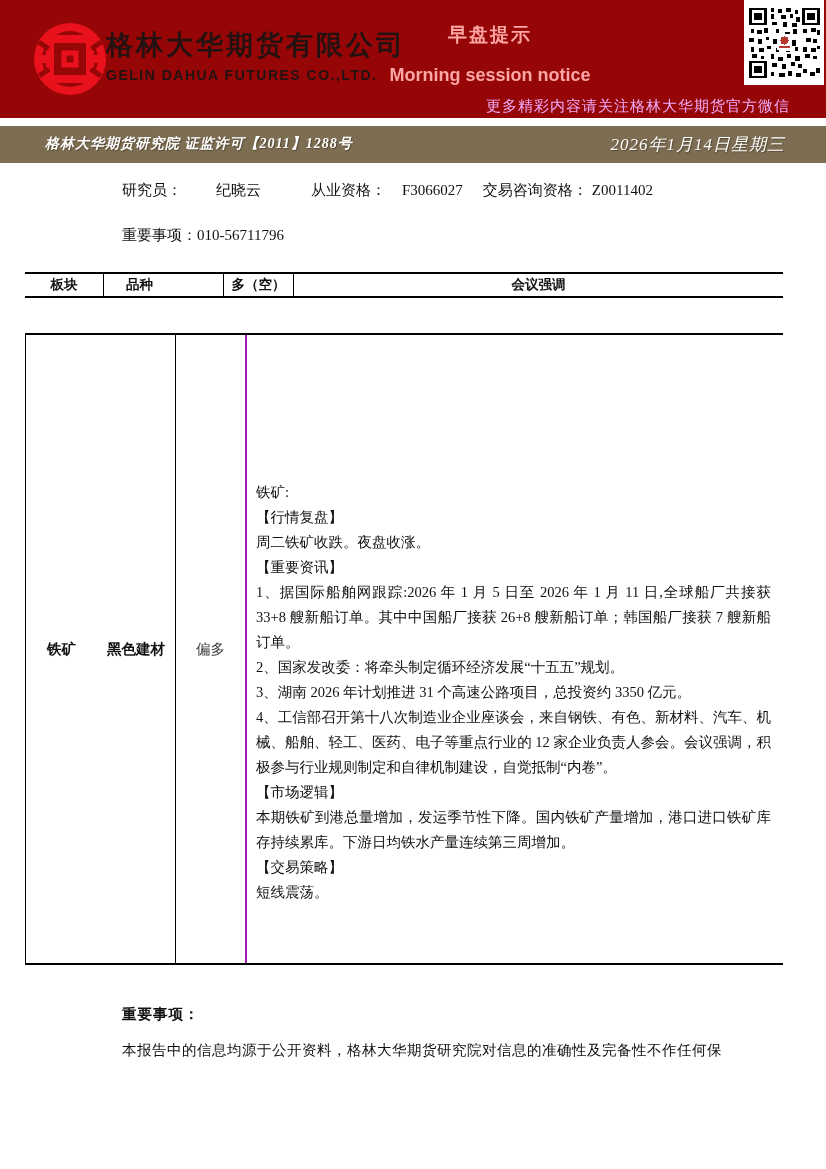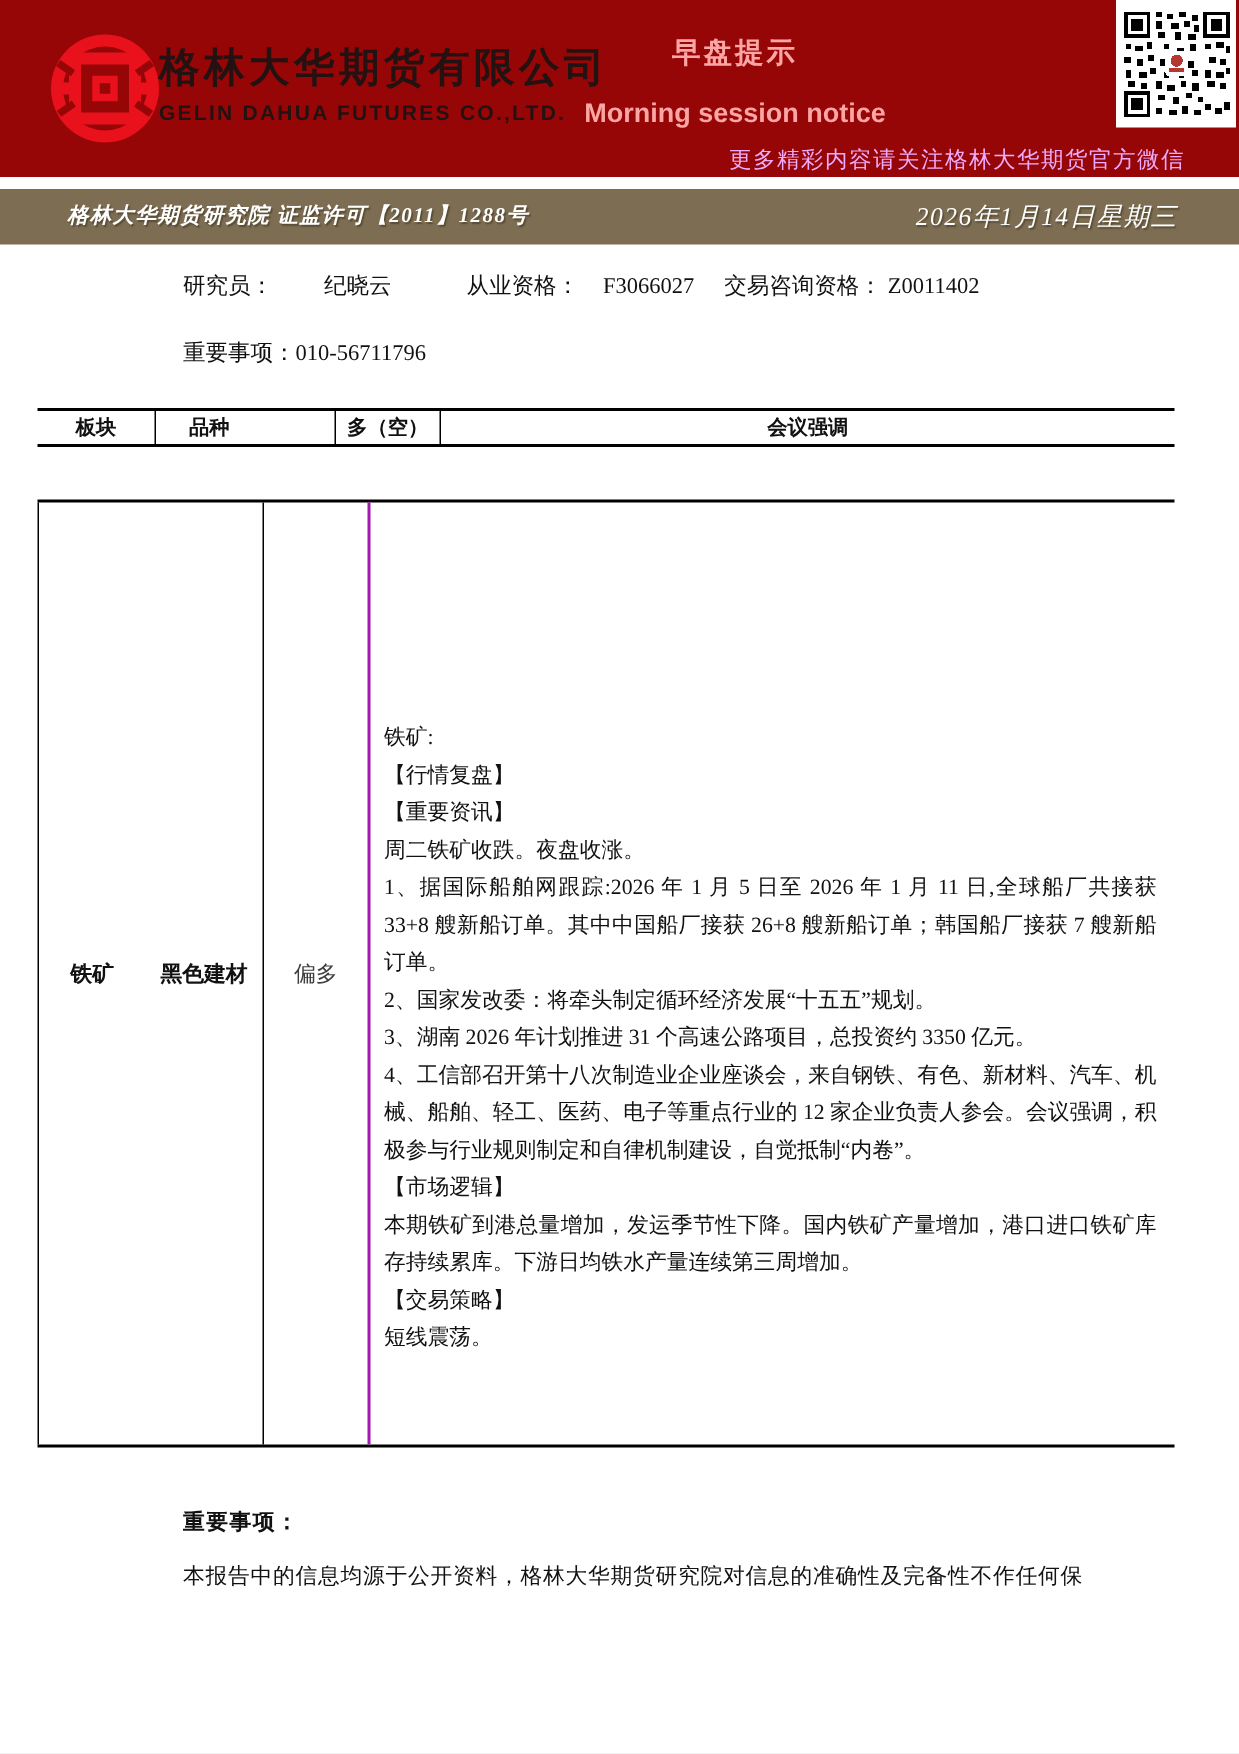--- a/index.html
+++ b/index.html
@@ -265,22 +265,22 @@
     <div class="hcell hc4">会议强调</div>
   </div>
 
   <div class="tbody">
     <div class="bcell bc2">铁矿</div>
     <div class="bcell bc1">黑色建材</div>
     <div class="bcell bc3">偏多</div>
     <div class="bc4">
       <p>铁矿:</p>
       <p>【行情复盘】</p>
+      <p>周二铁矿收跌。夜盘收涨。</p>
       <p>【重要资讯】</p>
-      <p>周二铁矿收跌。夜盘收涨。</p>
       <p>1、据国际船舶网跟踪:2026 年 1 月 5 日至 2026 年 1 月 11 日,全球船厂共接获 33+8 艘新船订单。其中中国船厂接获 26+8 艘新船订单；韩国船厂接获 7 艘新船订单。</p>
       <p>2、国家发改委：将牵头制定循环经济发展“十五五”规划。</p>
       <p>3、湖南 2026 年计划推进 31 个高速公路项目，总投资约 3350 亿元。</p>
       <p>4、工信部召开第十八次制造业企业座谈会，来自钢铁、有色、新材料、汽车、机械、船舶、轻工、医药、电子等重点行业的 12 家企业负责人参会。会议强调，积极参与行业规则制定和自律机制建设，自觉抵制“内卷”。</p>
       <p>【市场逻辑】</p>
       <p>本期铁矿到港总量增加，发运季节性下降。国内铁矿产量增加，港口进口铁矿库存持续累库。下游日均铁水产量连续第三周增加。</p>
       <p>【交易策略】</p>
       <p>短线震荡。</p>
     </div>
   </div>

